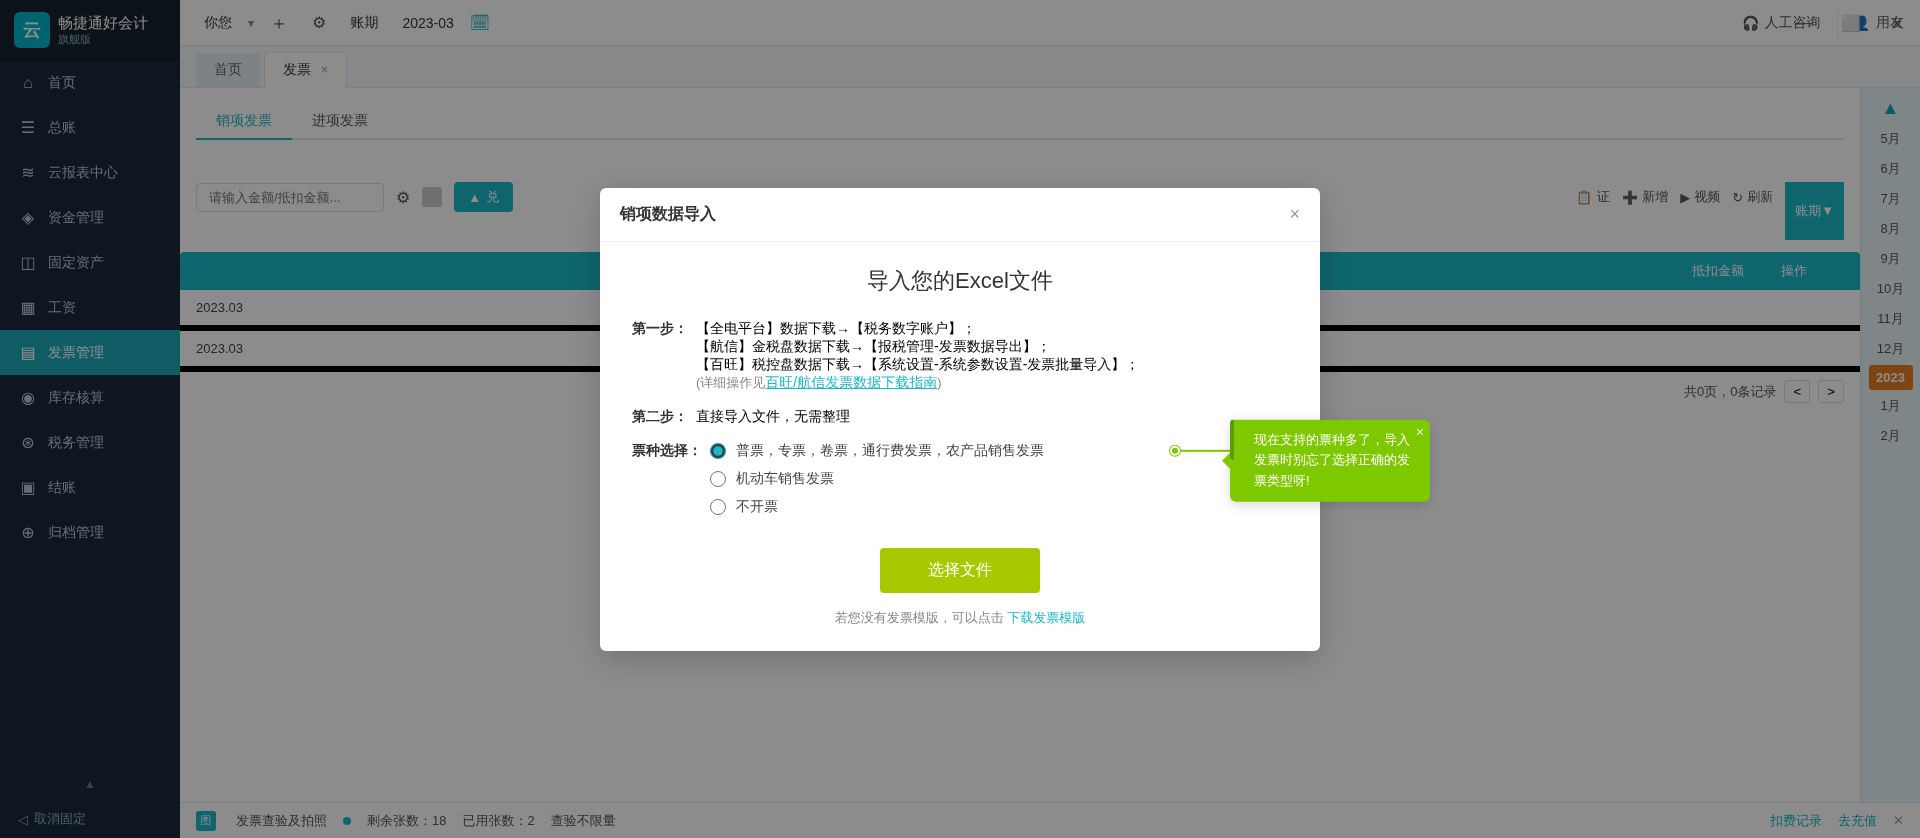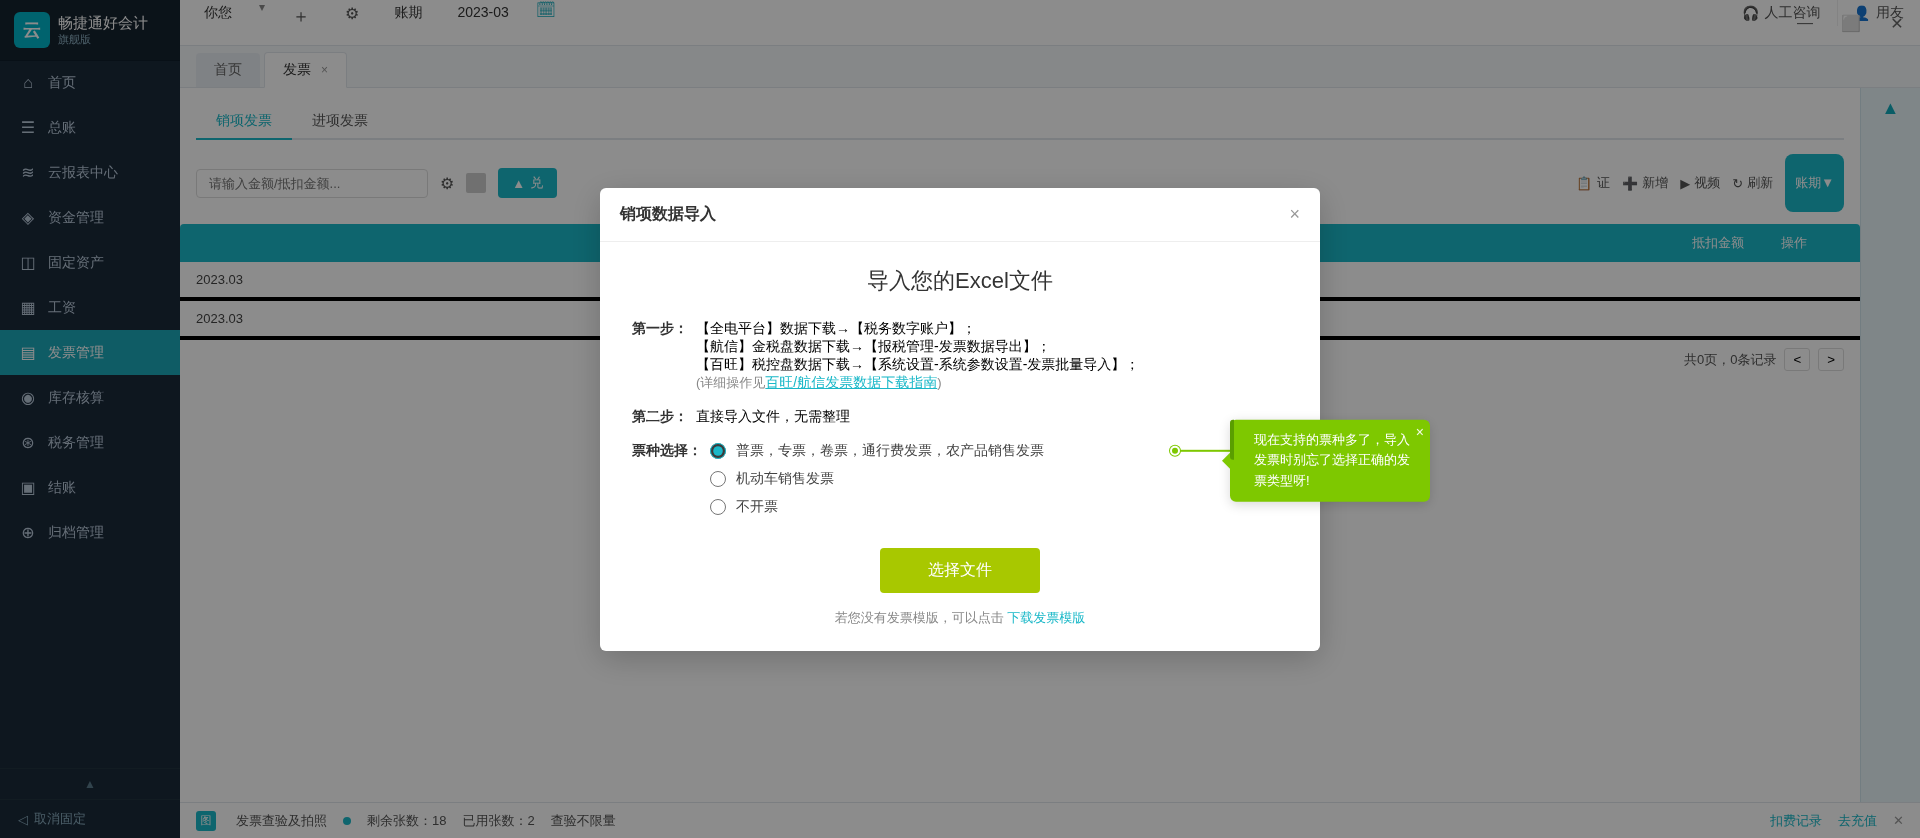--- a/index.html
+++ b/index.html
@@ -20,21 +20,21 @@
     .sidebar-item { display: flex; align-items: center; gap: 10px; padding: 13px 18px; cursor: pointer; color: #b8c8d8; font-size: 14px; transition: background 0.2s; }
     .sidebar-item.active { background: #1da8b8; color: #fff; }
     .sidebar-item-icon { font-size: 16px; width: 20px; text-align: center; }
     .sidebar-scroll-btn { padding: 8px 0; text-align: center; color: #5a7a8a; cursor: pointer; font-size: 12px; border-top: 1px solid #22343f; }
     .sidebar-cancel { padding: 10px 18px; color: #8ab; font-size: 13px; cursor: pointer; border-top: 1px solid #22343f; display: flex; align-items: center; gap: 6px; }
 
     
     .main-area { flex: 1; display: flex; flex-direction: column; overflow: hidden; }
 
     
-    .topbar { height: 46px; background: #fff; border-bottom: 1px solid #e0e6ec; display: flex; align-items: flex-start; padding: 0 16px; gap: 19px; }
+    .topbar { height: 46px; background: #fff; border-bottom: 1px solid #e0e6ec; display: flex; align-items: center; padding: 0 16px; gap: 8px; }
     .topbar-user { color: #333; font-size: 14px; padding: 4px 8px; }
     .topbar-arrow { color: #888; font-size: 12px; cursor: pointer; }
     .topbar-add { color: #555; font-size: 18px; cursor: pointer; padding: 4px 8px; }
     .topbar-gear { color: #555; font-size: 16px; cursor: pointer; padding: 4px 8px; }
     .topbar-period { color: #333; font-size: 14px; padding: 4px 8px; }
     .topbar-cal { color: #1ab; font-size: 16px; cursor: pointer; }
     .topbar-right { margin-left: auto; display: flex; align-items: center; gap: 16px; }
     .topbar-consult { display: flex; align-items: center; gap: 5px; color: #555; cursor: pointer; font-size: 14px; }
     .topbar-user-btn { display: flex; align-items: center; gap: 5px; color: #555; cursor: pointer; font-size: 14px; }
 
@@ -44,21 +44,21 @@
     .tab.active { background: #fff; color: #333; font-weight: 500; border: 1px solid #e0e6ec; border-bottom: 1px solid #fff; margin-bottom: -1px; }
     .tab-close { margin-left: 6px; color: #999; font-size: 12px; }
 
     
     .content-area { flex: 1; background: #f5f7fa; overflow: hidden; position: relative; }
     .invoice-sub-tabs { display: flex; gap: 0; border-bottom: 2px solid #e0e6ec; margin-bottom: 14px; }
     .invoice-sub-tab { padding: 8px 20px; cursor: pointer; font-size: 14px; color: #555; border-bottom: 2px solid transparent; margin-bottom: -2px; }
     .invoice-sub-tab.active { color: #1ab8c8; border-bottom: 2px solid #1ab8c8; font-weight: 500; text-align: right; }
 
     .invoice-toolbar { display: flex; align-items: center; gap: 12px; margin-bottom: 12px; }
-    .invoice-search { border: 1px solid #ddd; border-radius: 4px; padding: 6px 12px; width: 232px; color: #999; font-size: 13px; outline: none; }
+    .invoice-search { border: 1px solid #ddd; border-radius: 4px; padding: 6px 12px; width: 188px; color: #999; font-size: 13px; outline: none; }
     .invoice-tool-btn { display: flex; align-items: center; gap: 5px; padding: 6px 14px; background: #1ab8c8; color: white; border: none; border-radius: 4px; cursor: pointer; font-size: 13px; }
     .invoice-tool-icon { color: #555; font-size: 16px; cursor: pointer; }
     .invoice-spacer { flex: 1; }
 
     .invoice-table-header { display: flex; background: #1ab8c8; color: white; padding: 10px 16px; border-radius: 4px 4px 0 0; font-size: 13px; font-weight: 500; }
     .th-col { flex: 1; }
     .th-col-ops { width: 100px; text-align: center; }
     .th-col-amount { width: 130px; text-align: right; }
 
     
@@ -105,24 +105,24 @@
 
     
     .tooltip-bubble { position: absolute; right: -80px; top: 50%; transform: translateY(-50%); background: #7ec800; color: white; border-radius: 6px; padding: 10px 14px; font-size: 13px; line-height: 1.6; width: 200px; box-shadow: 0 3px 12px rgba(0,0,0,0.15); }
     .tooltip-bubble::before { content: ''; position: absolute; left: -8px; top: 50%; transform: translateY(-50%); border: 8px solid transparent; border-right-color: #7ec800; border-left: none; }
 
     .window-controls { position: absolute; top: 0; right: 0; display: flex; align-items: center; }
     .win-btn { width: 46px; height: 46px; display: flex; align-items: center; justify-content: center; cursor: pointer; color: #666; font-size: 16px; }
 
     .topbar-border { border-right: 1px solid #eee; height: 26px; }
     .inv-action { display: flex; align-items: center; gap: 4px; font-size: 13px; color: #555; cursor: pointer; }
-    .inv-action-period { background: #1ab8c8; color: white; border-radius: 8px; padding: 20px 10px; font-size: 13px; cursor: pointer; }
+    .inv-action-period { background: #1ab8c8; color: white; border-radius: 1px; padding: 20px 10px; font-size: 13px; cursor: pointer; margin-top: 28px; }
 
     .data-rows { background: #fff; }
-    .data-row { display: flex; align-items: center; padding: 10px 16px; border-bottom: 4px solid #000000; font-size: 13px; color: #444; }
+    .data-row { display: flex; align-items: center; padding: 10px 16px; border-bottom: 6px solid #000000; font-size: 13px; color: #444; }
     .data-row-col { flex: 1; }
 
     .main-content-wrap { display: flex; flex: 1; overflow: hidden; }
     .invoice-content { flex: 1; overflow-y: auto; }
 
     .step-inline { display: flex; gap: 0; }
     .step-num { font-weight: 600; color: #333; white-space: nowrap; margin-right: 8px; min-width: 44px; }
   </style>
 </head>
 <body>
@@ -288,20 +288,33 @@
 
             <div class="pagination-bar">
               <span>共0页，0条记录</span>
               <button class="page-btn">&lt;</button>
               <button class="page-btn">&gt;</button>
             </div>
           </div>
 
           <div class="right-panel">
             <div class="right-panel-nav">▲</div>
+            <div class="right-panel-months">
+              <div class="month-item">5月</div>
+              <div class="month-item">6月</div>
+              <div class="month-item">7月</div>
+              <div class="month-item">8月</div>
+              <div class="month-item">9月</div>
+              <div class="month-item">10月</div>
+              <div class="month-item">11月</div>
+              <div class="month-item">12月</div>
+              <div class="month-item current-year">2023</div>
+              <div class="month-item">1月</div>
+              <div class="month-item">2月</div>
+            </div>
           </div>
         </div>
 
         <div class="status-bar">
           <span class="status-icon">图</span>
           <span>发票查验及拍照</span>
           <span style="width:8px;height:8px;background:#1ab8c8;border-radius:50%;display:inline-block;"></span>
           <span>剩余张数：18</span>
           <span>已用张数：2</span>
           <span>查验不限量</span>

